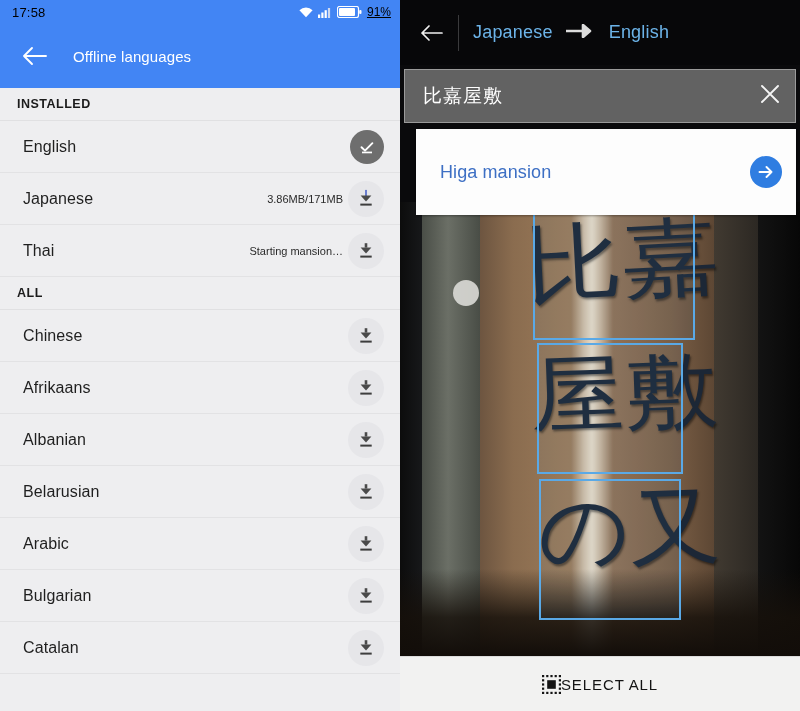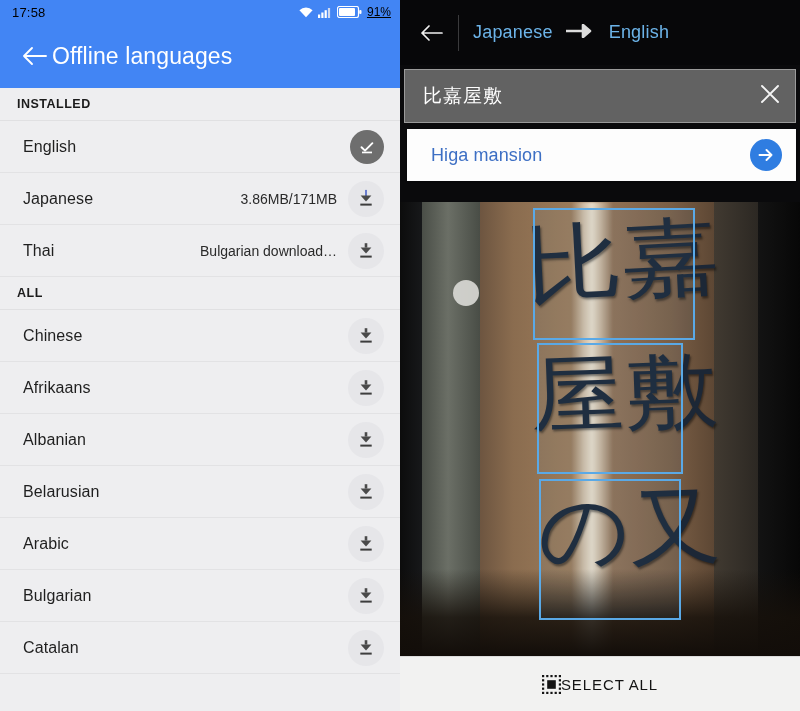--- a/index.html
+++ b/index.html
@@ -56,21 +56,22 @@
     padding-left: 16px;
     box-sizing: border-box;
   }
   .appbar .back {
     width: 36px; height: 36px;
     display: flex; align-items: center; justify-content: center;
     flex: none;
   }
   .appbar .title {
     color: #ffffff;
-    font-size: 23px;
+    font-size: 15px;
+    margin-left: 21px;
     font-weight: 400;
     letter-spacing: .1px;
   }
 
   .section-header {
     height: 33px;
     display: flex;
     align-items: center;
     padding-left: 17px;
     box-sizing: border-box;
@@ -91,23 +92,23 @@
     border-bottom: 1px solid #e2e2e4;
     background: #eeeef0;
   }
   .lang-row .name {
     font-size: 16px;
     color: #1f1f1f;
     flex: 1;
     letter-spacing: .1px;
   }
   .lang-row .status {
-    font-size: 14px;
+    font-size: 11px;
     color: #2a2a2a;
-    margin-right: 11px;
+    margin-right: 5px;
     white-space: nowrap;
   }
   .icon-btn {
     width: 36px; height: 36px;
     border-radius: 50%;
     background: #e6e6e9;
     display: flex;
     align-items: center;
     justify-content: center;
     flex: none;
@@ -176,22 +177,22 @@
   }
   .ocr-bar .jp {
     color: #ffffff;
     font-size: 19px;
     flex: 1;
     letter-spacing: 1px;
   }
   .result-card {
     position: relative;
     z-index: 5;
-    margin: 6px 4px 0 7px;
-    height: 52px;
+    margin: 6px 4px 0 16px;
+    height: 86px;
     background: #fdfdfd;
     display: flex;
     align-items: center;
     padding: 0 14px 0 24px;
     box-sizing: border-box;
     box-shadow: 0 1px 2px rgba(0,0,0,.35);
   }
   .result-card .translated {
     flex: 1;
     font-size: 18px;
@@ -380,21 +381,21 @@
         <svg width="20" height="20" viewBox="0 0 20 20">
           <path d="M10 1.5v7.2" stroke="#4b63c8" stroke-width="1.6" stroke-linecap="round"></path>
           <path d="M10 12.5 4.6 6.6h10.8z" fill="#4a4a4a"></path>
           <rect x="4.3" y="14.6" width="11.4" height="2" fill="#3d3d3d"></rect>
         </svg>
       </span>
     </div>
 
     <div class="lang-row">
       <span class="name">Thai</span>
-      <span class="status">Bulgarian download…</span>
+      <span class="status">Starting mansion…</span>
       <span class="icon-btn">
         <svg width="20" height="20" viewBox="0 0 20 20">
           <path d="M10 2.2v4.4" stroke="#4a4a4a" stroke-width="2.6" stroke-linecap="butt"></path>
           <path d="M10 12.5 4.6 6.6h10.8z" fill="#4a4a4a"></path>
           <rect x="4.3" y="14.6" width="11.4" height="2" fill="#3d3d3d"></rect>
         </svg>
       </span>
     </div>
 
     <div class="section-header">ALL</div>

